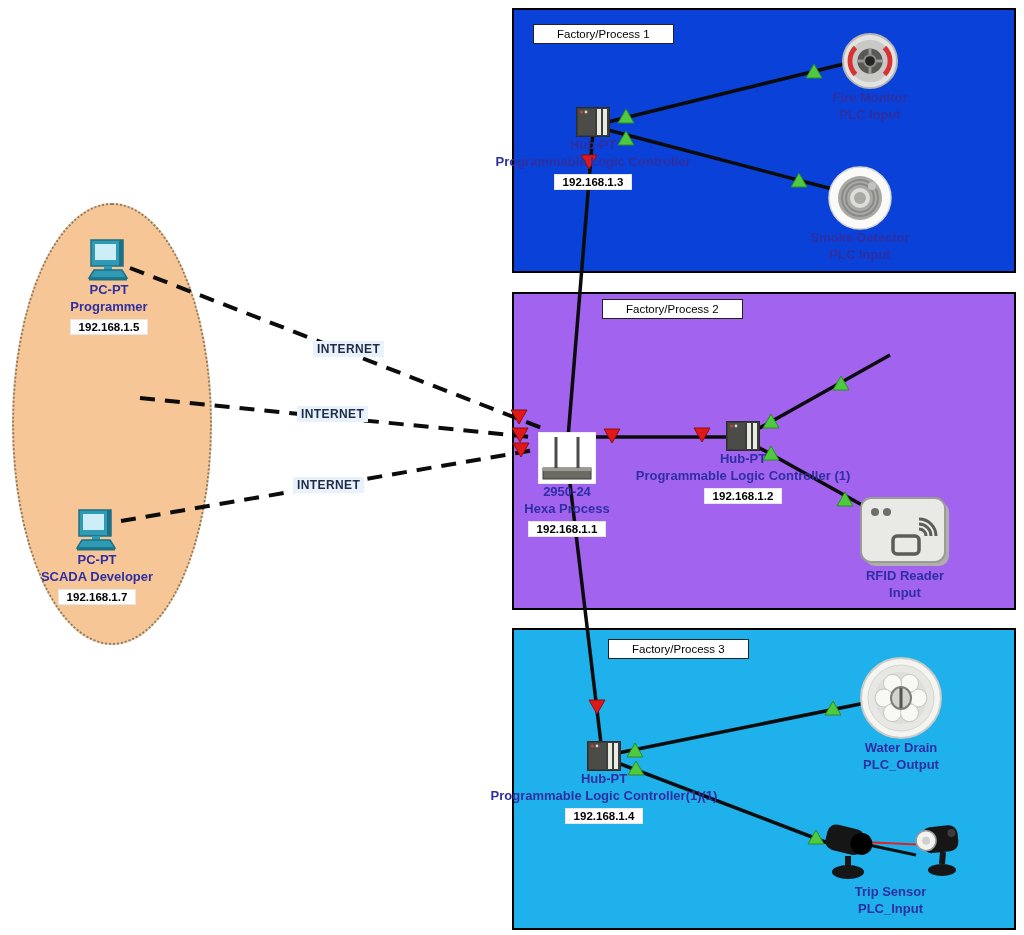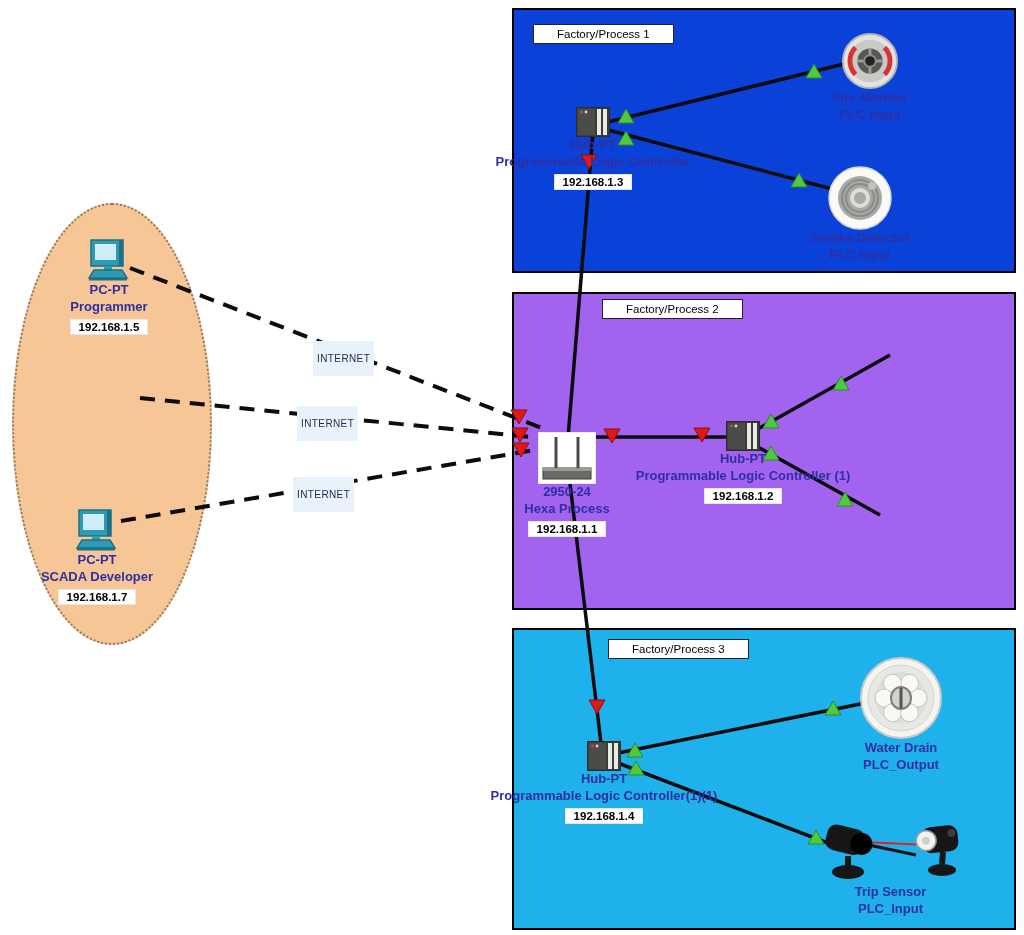--- a/index.html
+++ b/index.html
@@ -19,22 +19,22 @@
   }
   
   .wires { position:absolute; left:0; top:0; z-index:1; }
   
   .zone-label {
     position:absolute; z-index:3; background:#ffffff; border:1px solid #222;
     padding:3px 23px; font-size:11.5px; color:#000; white-space:nowrap;
   }
   
   .net-label {
-    position:absolute; z-index:3; background:#e9f1fa; padding:12px 4px;
-    font-size:10px; font-weight:normal; color:#1c2b4a; letter-spacing:0.4px;
+    position:absolute; z-index:3; background:#e9f1fa; padding:1px 4px;
+    font-size:12px; font-weight:bold; color:#1c2b4a; letter-spacing:0.4px;
   }
   
   .dev { position:absolute; display:flex; flex-direction:column; align-items:center; z-index:2; }
   .dev svg { display:block; }
   .mlabel {
     font-size:13px; font-weight:bold; color:#2f2fa2; line-height:1.3;
     white-space:nowrap; text-align:center;
   }
   .ip-box {
     margin-top:3px; background:#fff; border:1px solid #e6e6e6; padding:1px 8px;
@@ -193,20 +193,34 @@
       <circle cx="10" cy="5" r="1.4" fill="#d8d8d2"></circle>
       <rect x="21" y="2" width="4" height="26" fill="#e6ece2"></rect>
       <rect x="27" y="2" width="4" height="26" fill="#e6ece2"></rect>
     </svg>
     <div class="mlabel">Hub-PT</div>
     <div class="mlabel">Programmable Logic Controller (1)</div>
     <div class="ip-box">192.168.1.2</div>
   </div>
 
 
+  <div class="dev" style="left:840px; top:496px; width:130px;">
+    <svg width="92" height="72" viewBox="0 0 92 72">
+      <rect x="6" y="6" width="84" height="64" rx="10" fill="#aeaeaa"></rect>
+      <rect x="2" y="2" width="84" height="64" rx="10" fill="#e9e9e6" stroke="#9a9a96" stroke-width="2"></rect>
+      <circle cx="16" cy="16" r="4" fill="#6e6e6a"></circle>
+      <circle cx="28" cy="16" r="4" fill="#6e6e6a"></circle>
+      <rect x="34" y="40" width="26" height="18" rx="4" fill="none" stroke="#5c5c58" stroke-width="3.5"></rect>
+      <path d="M67 40 A7 7 0 0 0 60 33" fill="none" stroke="#5c5c58" stroke-width="3"></path>
+      <path d="M72 40 A12 12 0 0 0 60 28" fill="none" stroke="#5c5c58" stroke-width="3"></path>
+      <path d="M77 40 A17 17 0 0 0 60 23" fill="none" stroke="#5c5c58" stroke-width="3"></path>
+    </svg>
+    <div class="mlabel">RFID Reader</div>
+    <div class="mlabel">Input</div>
+  </div>
 
   <div class="dev" style="left:529px; top:741px; width:150px;">
     <svg width="34" height="30" viewBox="0 0 34 30">
       <rect x="0" y="0" width="34" height="30" fill="#3c3c3c" stroke="#1e1e1e"></rect>
       <rect x="2" y="2" width="17" height="26" fill="#4b4b48"></rect>
       <circle cx="5.5" cy="5" r="1.6" fill="#cc4433"></circle>
       <circle cx="10" cy="5" r="1.4" fill="#d8d8d2"></circle>
       <rect x="21" y="2" width="4" height="26" fill="#e6ece2"></rect>
       <rect x="27" y="2" width="4" height="26" fill="#e6ece2"></rect>
     </svg>

